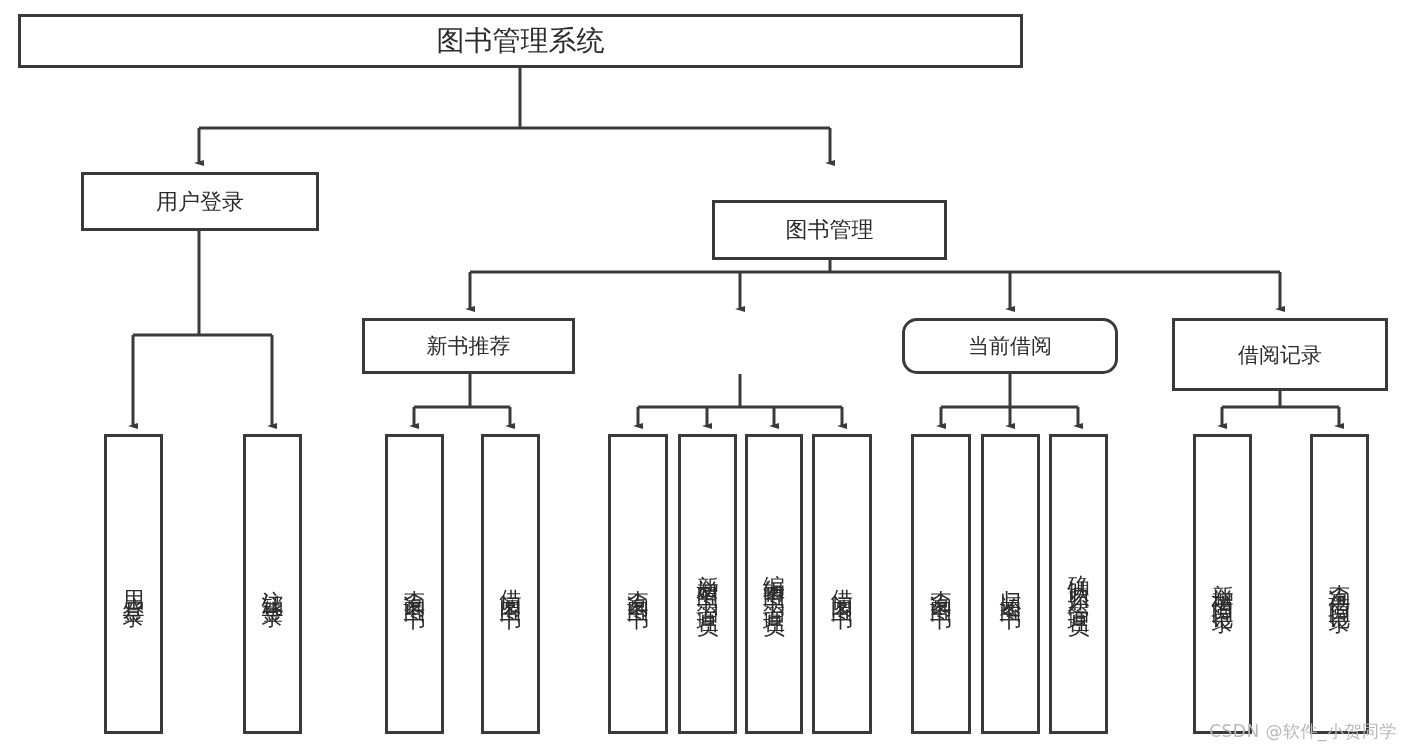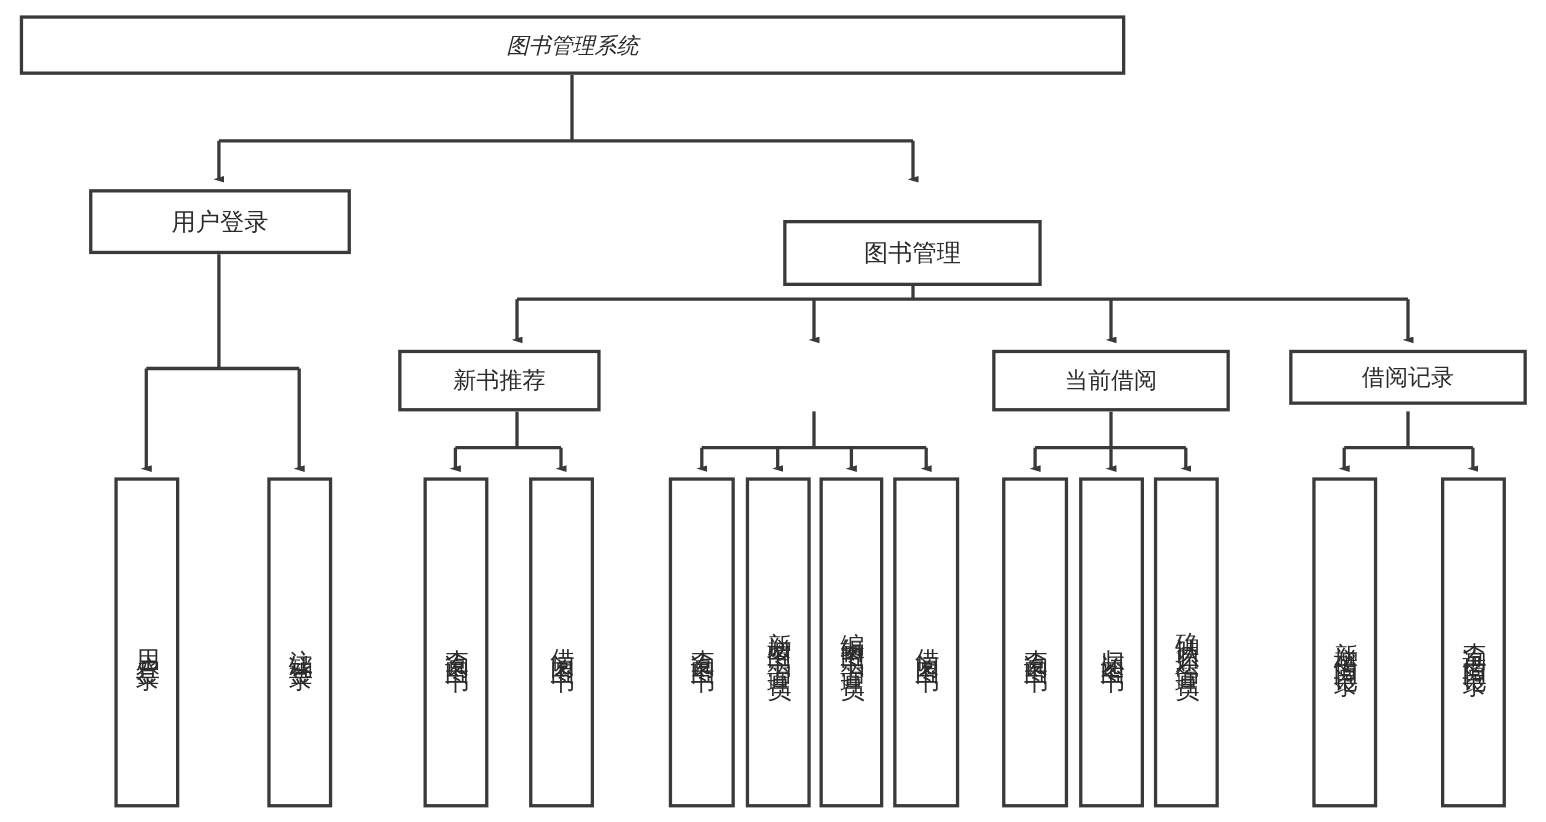--- a/index.html
+++ b/index.html
@@ -28,22 +28,21 @@
     position: absolute;
     box-sizing: border-box;
     border: 3px solid #3a3a3a;
     background: #ffffff;
     display: flex;
     align-items: center;
     justify-content: center;
     color: #2b2b2b;
   }
   .node.root {
-    font-size: 20px;
-    font-style: italic;
+    font-size: 28px;
   }
   .node.level2 {
     font-size: 22px;
   }
   .node.level3 {
     font-size: 21px;
   }
   .node.leaf {
     border-width: 3px;
     padding: 4px 2px;
@@ -126,27 +125,27 @@
     <span>图书管理系统</span>
   </div>
 
   <div class="node level2" style="left:81px; top:172px; width:238px; height:59px;">
     <span>用户登录</span>
   </div>
   <div class="node level2" style="left:712px; top:172px; width:235px; height:60px;margin-top:28px;">
     <span>图书管理</span>
   </div>
 
-  <div class="node level3" style="left:362px; top:318px; width:184px; height:56px;">
+  <div class="node level3" style="left:362px; top:318px; width:213px; height:56px;">
     <span>新书推荐</span>
   </div>
-  <div class="node level3" style="left:902px; top:318px; width:216px; height:56px;">
+  <div class="node level3" style="left:902px; top:318px; width:216px; height:56px;border-radius:15px;">
     <span>当前借阅</span>
   </div>
-  <div class="node level3" style="left:1172px; top:318px; width:216px; height:50px;">
+  <div class="node level3" style="left:1172px; top:318px; width:216px; height:73px;">
     <span>借阅记录</span>
   </div>
 
   <div class="node leaf" style="left:104px; top:434px; width:59px; height:300px;">
     <span class="leaf-label">用户登录</span>
   </div>
   <div class="node leaf" style="left:243px; top:434px; width:59px; height:300px;">
     <span class="leaf-label">注销登录</span>
   </div>
 
@@ -180,14 +179,15 @@
     <span class="leaf-label">确认归还（管理员）</span>
   </div>
 
   <div class="node leaf" style="left:1193px; top:434px; width:59px; height:300px;">
     <span class="leaf-label">新增借阅记录</span>
   </div>
   <div class="node leaf" style="left:1310px; top:434px; width:59px; height:300px;">
     <span class="leaf-label">查询借阅记录</span>
   </div>
 
+  <div class="watermark">CSDN @软件_小贺同学</div>
 
 </div>
 
 </body></html>

